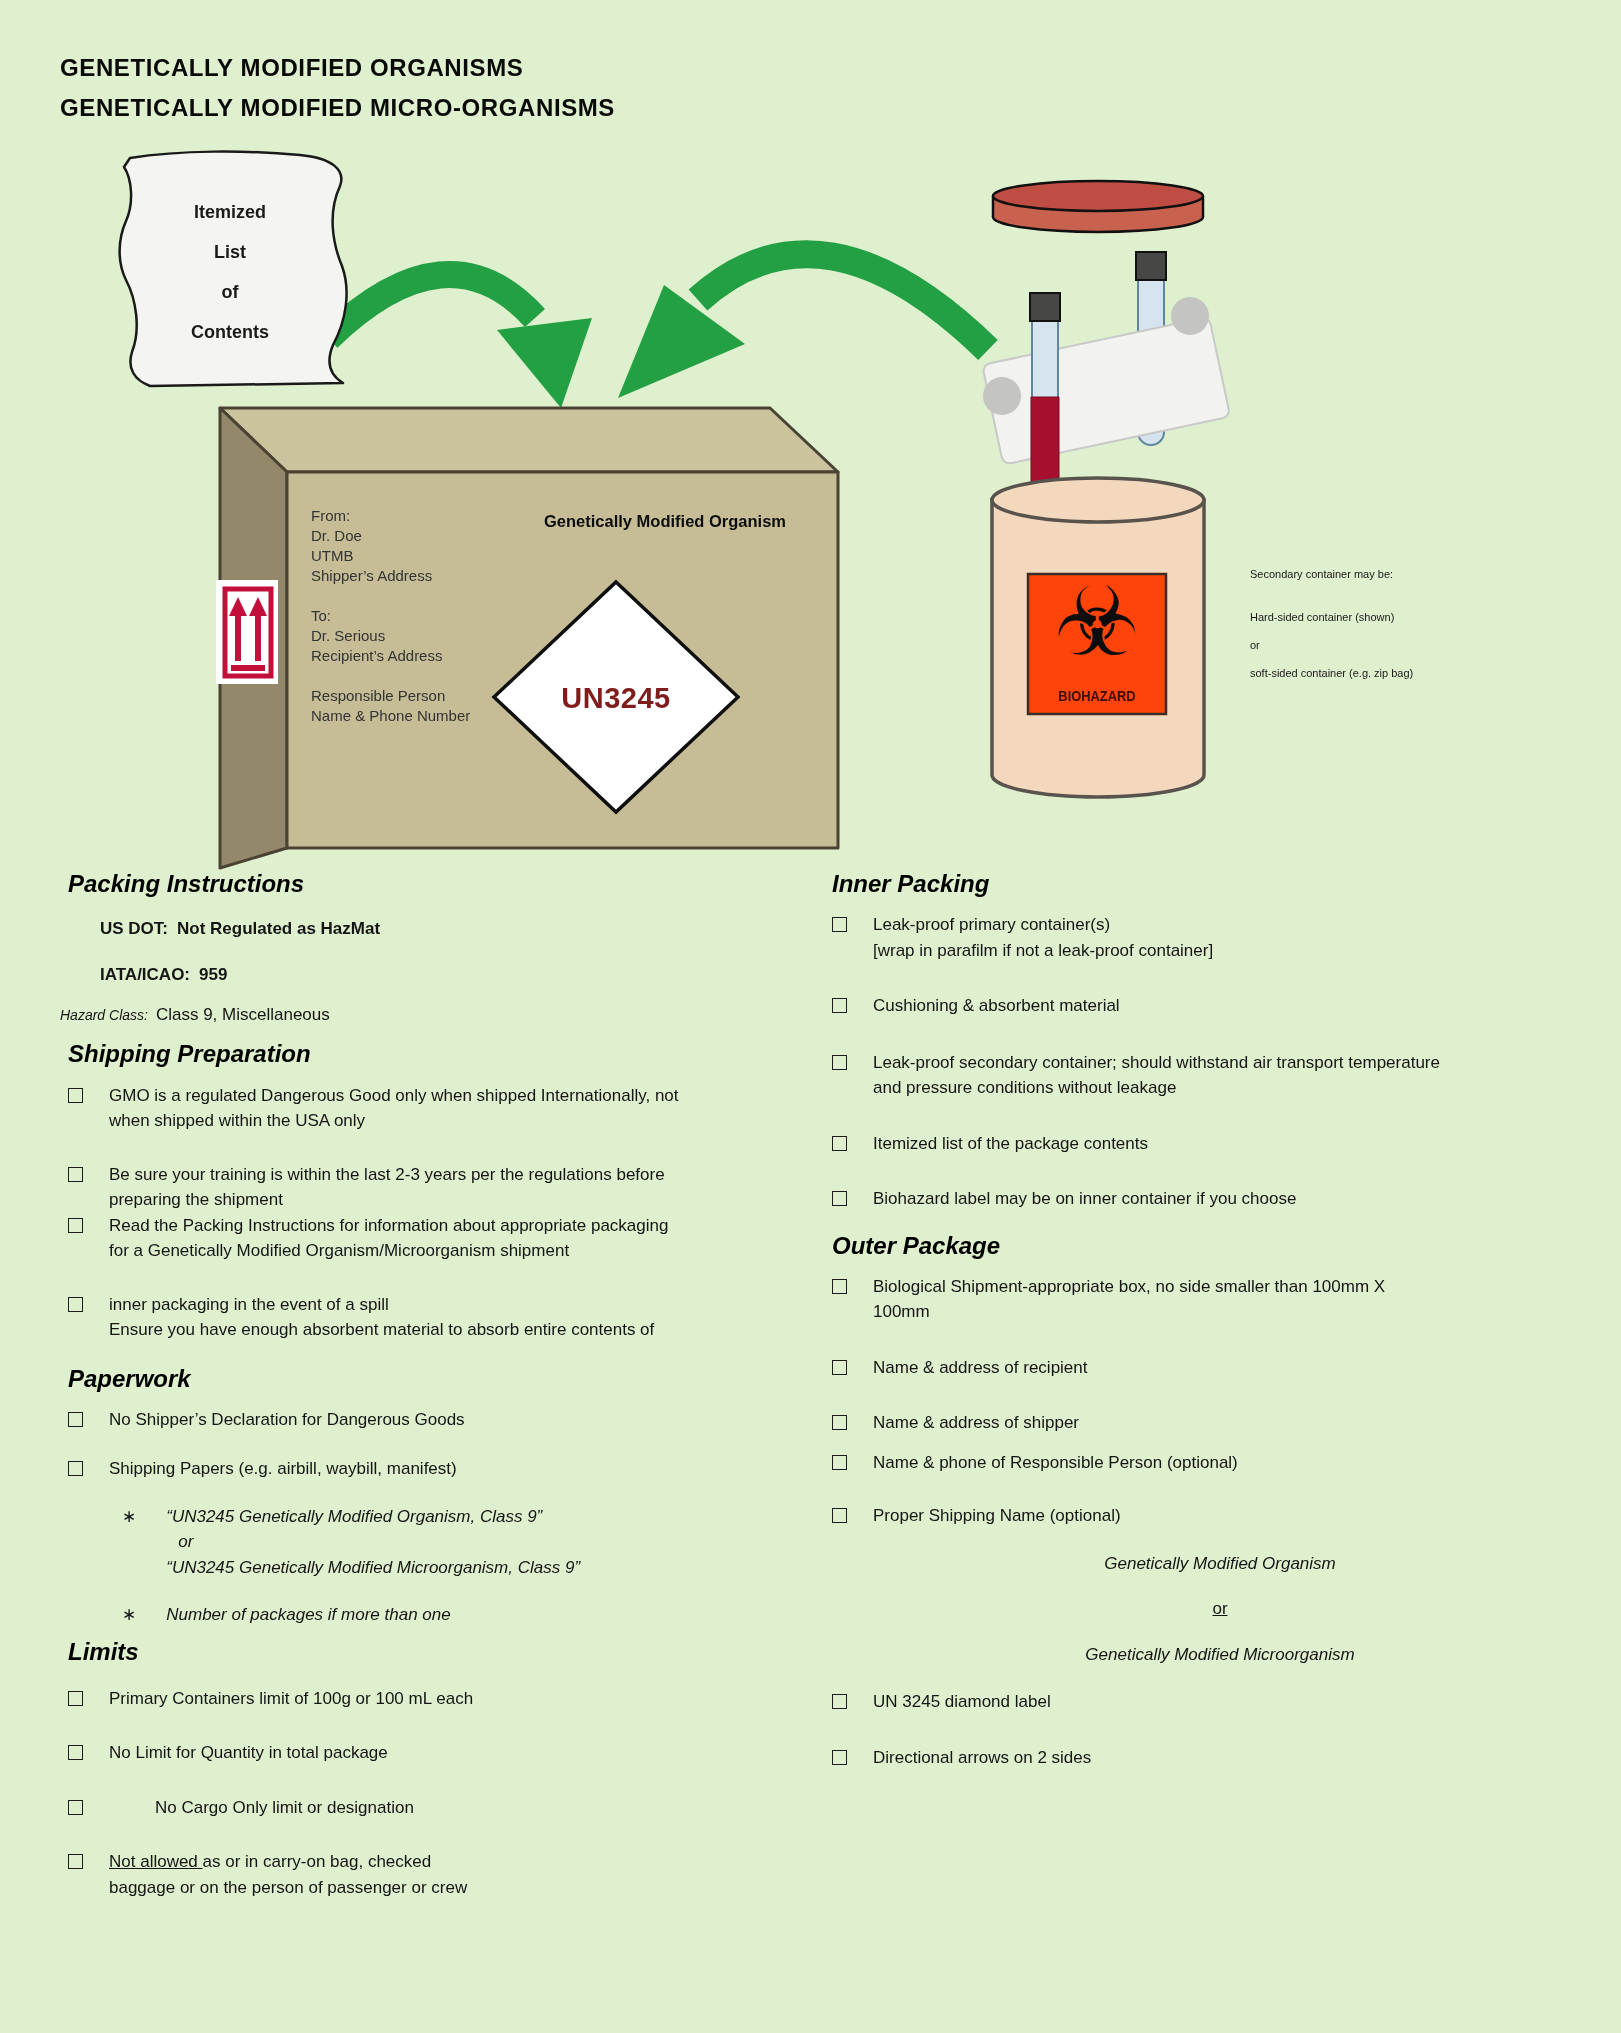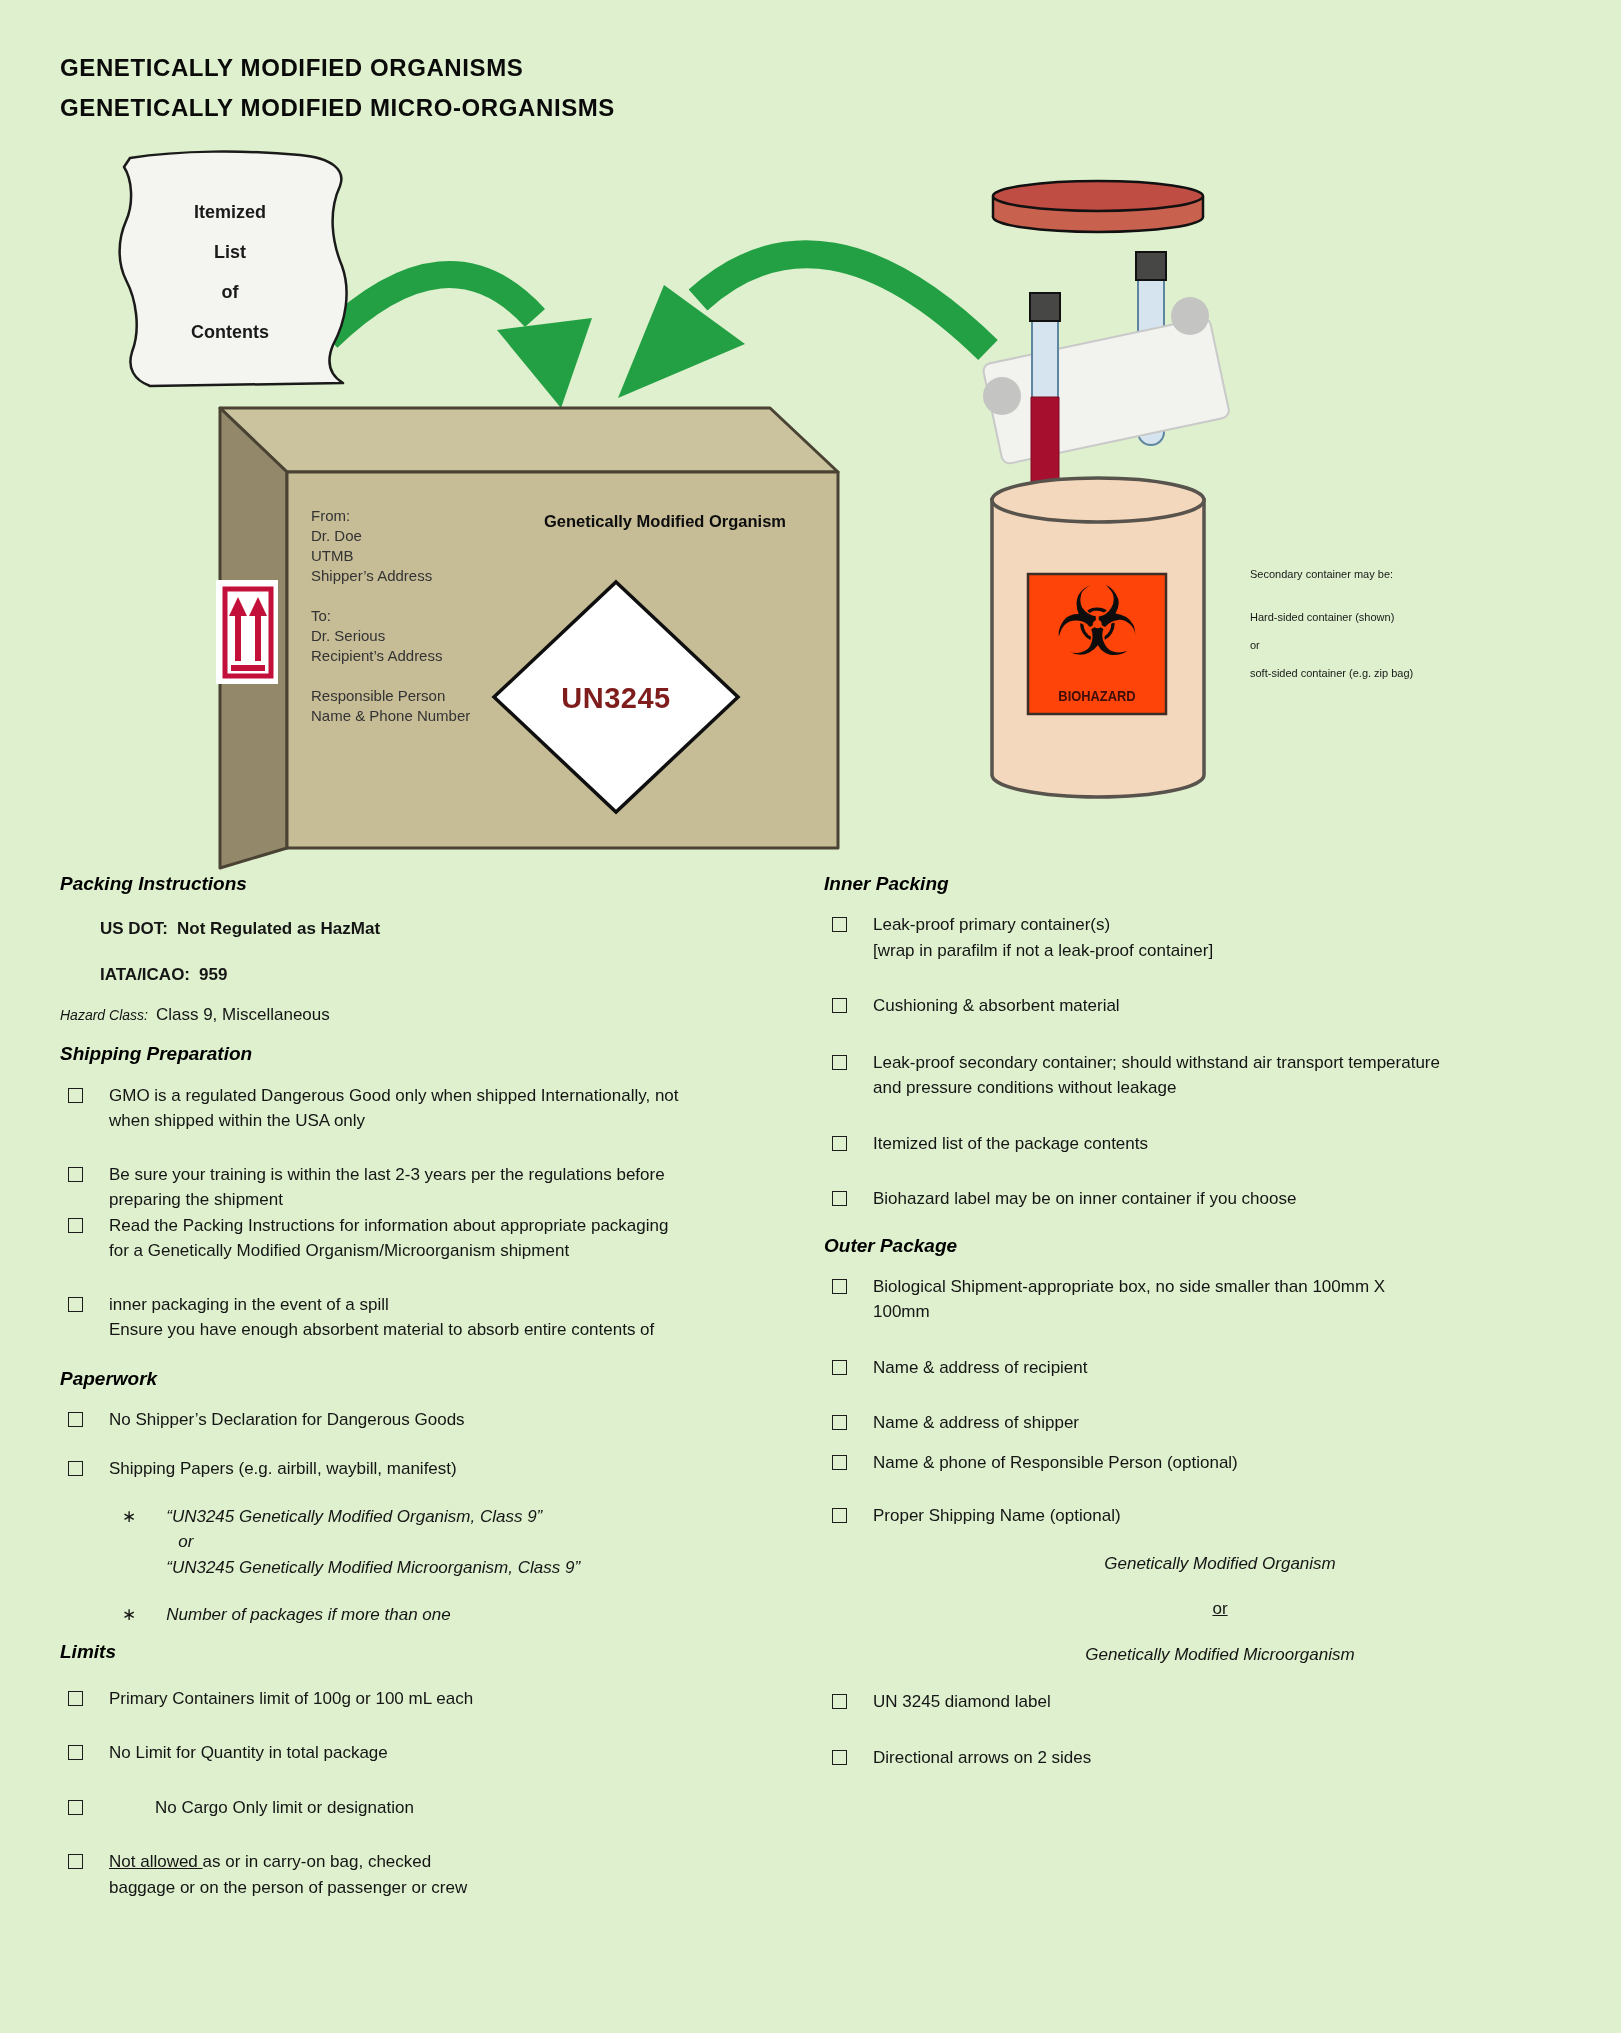--- a/index.html
+++ b/index.html
@@ -18,21 +18,21 @@
   .addr .blk{margin-bottom:20px;}
   .un-diamond-text{left:536px;top:682px;width:160px;text-align:center;font-weight:bold;font-size:29px;letter-spacing:.5px;color:#7f1d1d;}
   .bio-symbol{left:1028px;top:566px;width:138px;text-align:center;font-size:96px;line-height:112px;color:#0d0d0d;font-family:"DejaVu Sans",sans-serif;}
   .bio-word{left:1028px;top:688px;width:138px;text-align:center;font-weight:bold;font-size:14px;color:#3d0d08;transform:scaleX(.92);}
   .secondary-note{left:1238px;top:560px;width:340px;font-size:11px;line-height:28px;color:#1a1a1a;margin-left:12px;}
   .secondary-note .first{margin-bottom:15px;}
   
   .col{position:absolute;top:872px;font-size:17px;line-height:25.5px;color:#151515;}
   .col-left{left:60px;width:762px;}
   .col-right{left:824px;width:792px;}
-  .sec-h{font-weight:bold;font-style:italic;font-size:19px;line-height:24px;color:#000;}
+  .sec-h{font-weight:bold;font-style:italic;font-size:24px;line-height:24px;color:#000;margin-left:8px;}
   .kv{padding-left:40px;}
   .kv .lbl{font-weight:bold;}
   .kv .val{margin-left:9px;font-weight:bold;}
   .hz .lbl{font-weight:normal;font-style:italic;font-size:14px;}
   .hz .val{margin-left:8px;}
   .ck{display:flex;}
   .cbx{width:13px;height:13px;border:1.7px solid #1d1d1d;flex:none;margin:5px 26px 0 8px;background:transparent;}
   .ck .txt span{display:block;}
   .ck .txt .inline{display:inline;}
   .sub{display:flex;padding-left:62px;font-style:italic;}

